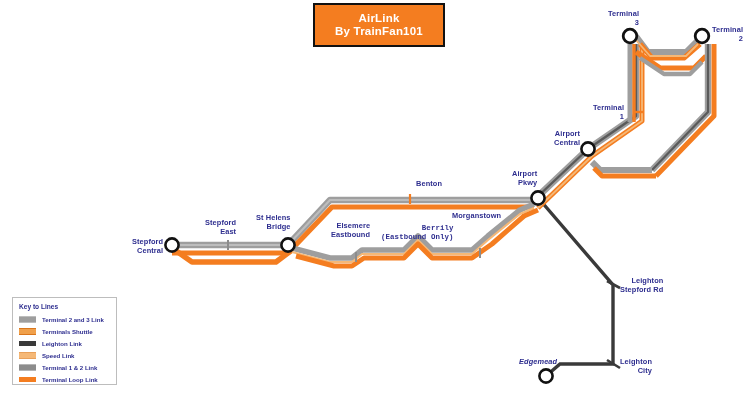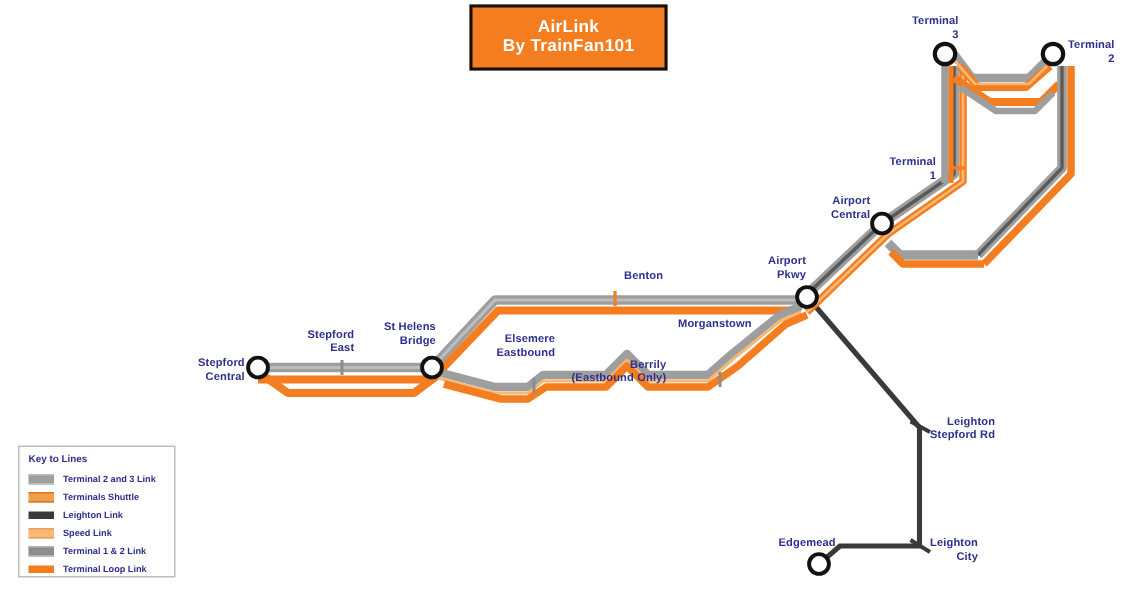--- a/index.html
+++ b/index.html
@@ -134,39 +134,39 @@
   </div>
 
   <div class="stn-label" style="left:132px;top:238px;">Stepford
 Central</div>
   <div class="stn-label" style="left:205px;top:219px;">Stepford
 East</div>
   <div class="stn-label" style="left:256px;top:214px;">St Helens
 Bridge</div>
   <div class="stn-label" style="left:331px;top:222px;">Elsemere
 Eastbound</div>
-  <div class="stn-label" style="left:381px;top:239px;">Berrily
+  <div class="stn-label" style="left:381px;top:224px;font-family:Liberation Mono, monospace;">Berrily
 (Eastbound Only)</div>
   <div class="stn-label" style="left:452px;top:212px;">Morganstown</div>
   <div class="stn-label" style="left:392px;top:180px;margin-left:24px;">Benton</div>
   <div class="stn-label" style="left:512px;top:170px;">Airport
 Pkwy</div>
   <div class="stn-label" style="left:554px;top:130px;">Airport
 Central</div>
   <div class="stn-label" style="left:593px;top:104px;">Terminal
 1</div>
   <div class="stn-label" style="left:608px;top:10px;">Terminal
 3</div>
   <div class="stn-label" style="left:712px;top:26px;">Terminal
 2</div>
   <div class="stn-label" style="left:620px;top:277px;">Leighton
 Stepford Rd</div>
   <div class="stn-label" style="left:620px;top:358px;">Leighton
 City</div>
-  <div class="stn-label" style="left:519px;top:358px;">Edgemead</div>
+  <div class="stn-label" style="left:519px;top:358px;font-style:italic;">Edgemead</div>
 
   <div class="legend">
     <div class="legend-title">Key to Lines</div>
 
     <div class="legend-row">
       <span class="swatch" style="background:#9E9E9E;border-top:1.5px solid #BDBDBD;border-bottom:1.5px solid #BDBDBD;"></span>
       <span class="legend-text">Terminal 2 and 3 Link</span>
     </div>
 
     <div class="legend-row">

